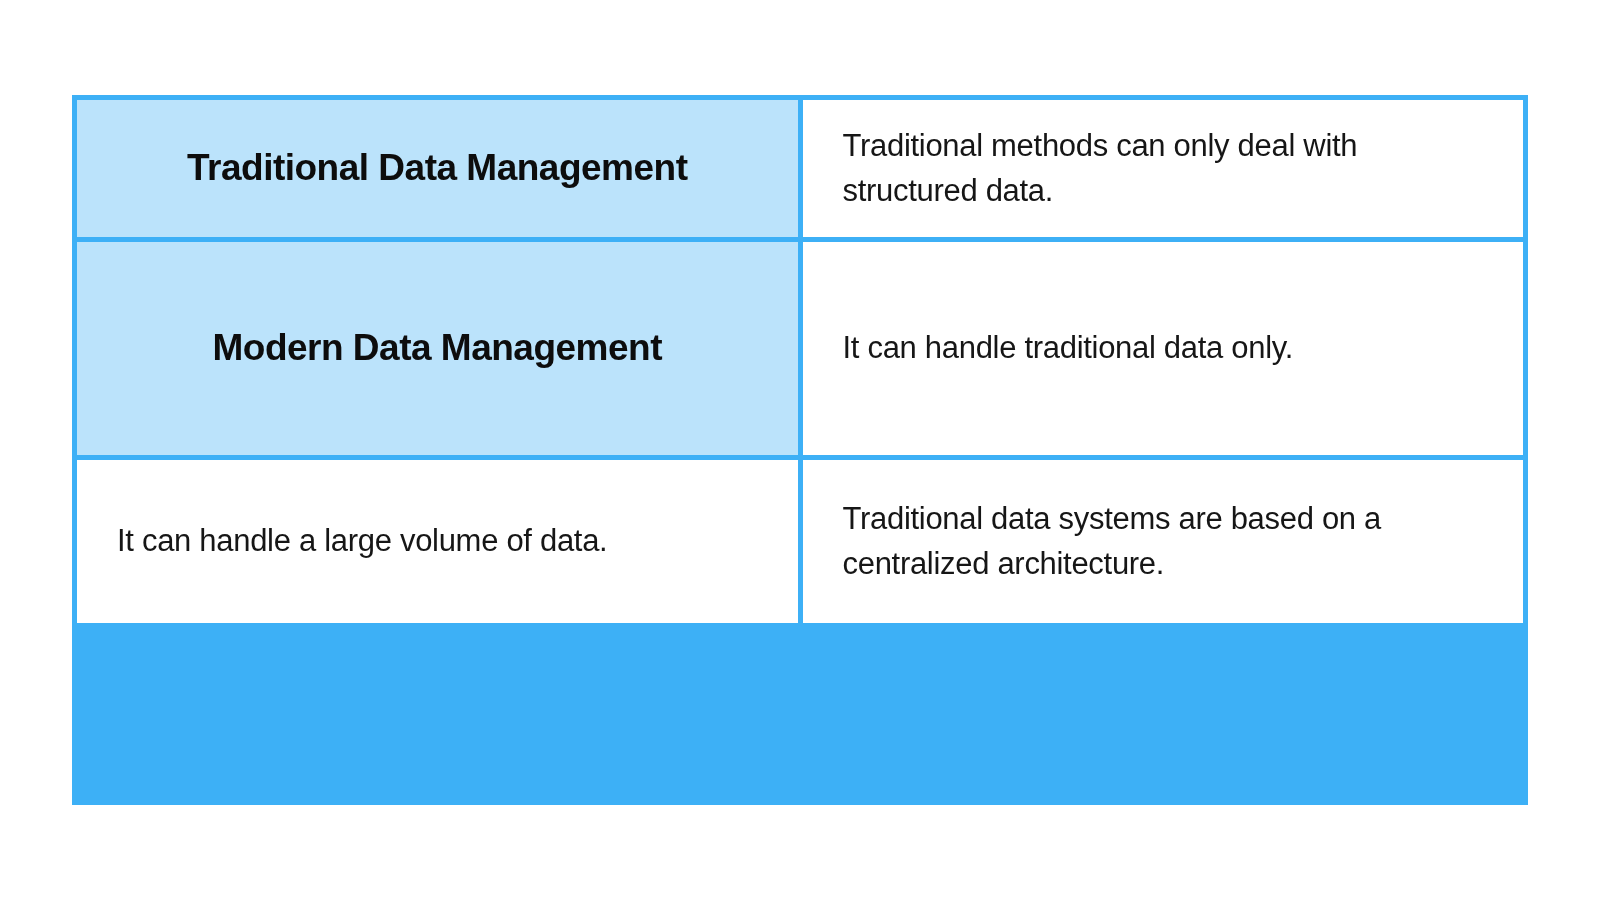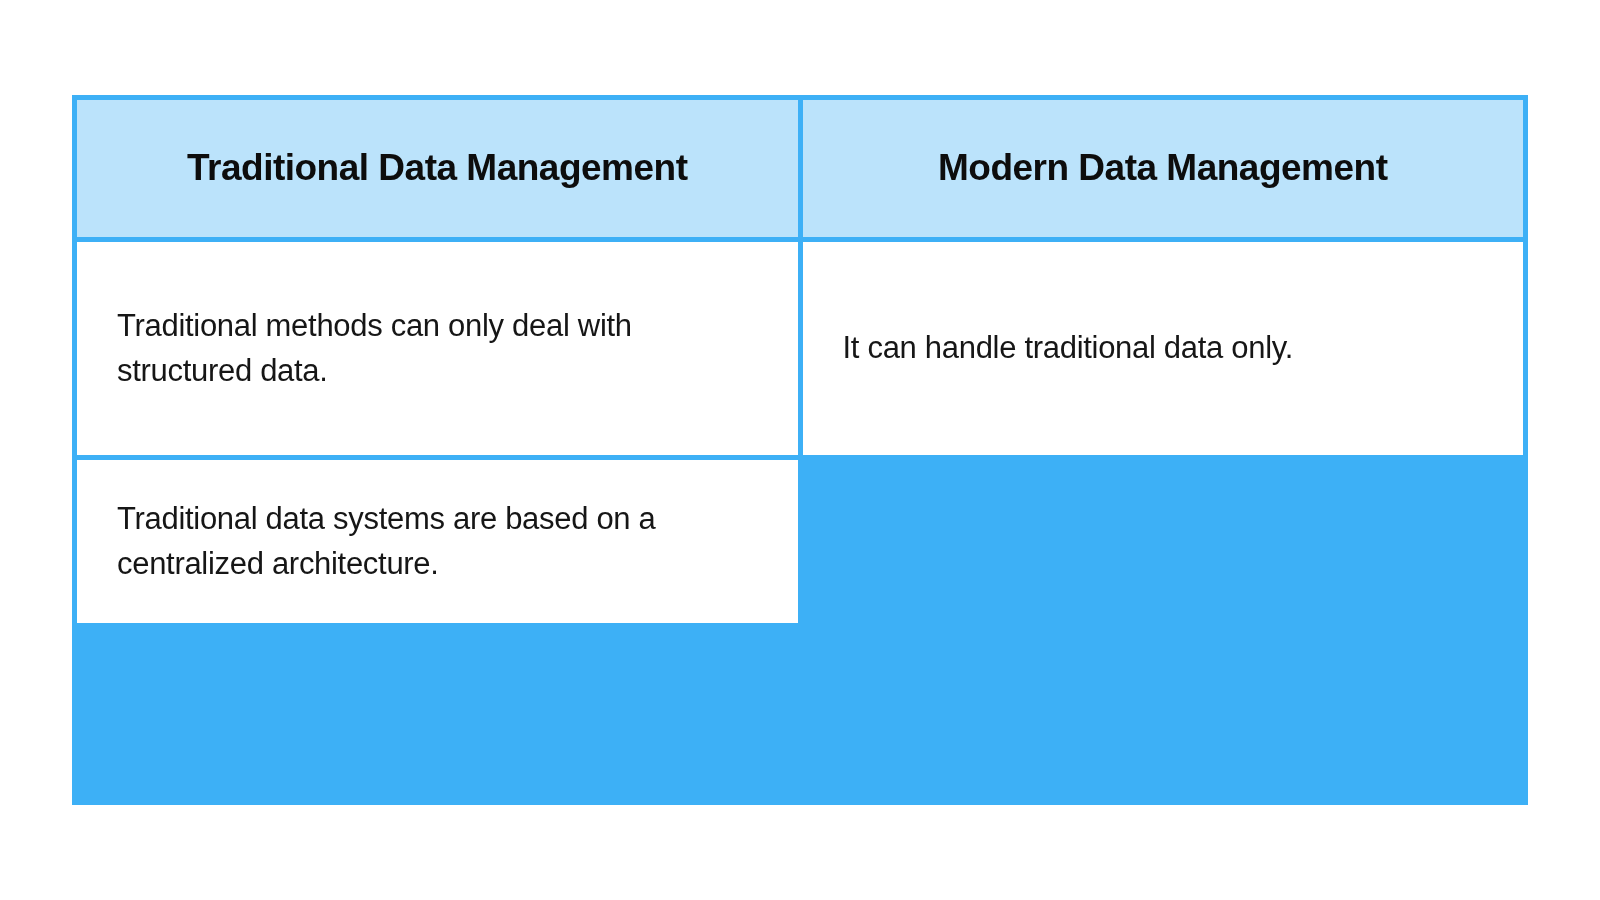--- a/index.html
+++ b/index.html
@@ -45,30 +45,33 @@
   }
   .cell .txt { display: block; }
 </style>
 </head>
 <body>
 
 <div class="table-wrap">
   <div class="cell header">
     <span class="txt">Traditional Data Management</span>
   </div>
+  <div class="cell">
+    <span class="txt">Traditional methods can only deal with
+structured data.</span>
+  </div>
+
   <div class="cell header">
     <span class="txt">Modern Data Management</span>
   </div>
 
   <div class="cell">
-    <span class="txt">Traditional methods can only deal with
-structured data.</span>
+    <span class="txt">It can handle traditional data only.</span>
   </div>
-
   <div class="cell">
-    <span class="txt">It can handle traditional data only.</span>
+    <span class="txt">It can handle a large volume of data.</span>
   </div>
 
   <div class="cell">
     <span class="txt">Traditional data systems are based on a
 centralized architecture.</span>
   </div>
 </div>
 
 </body></html>

